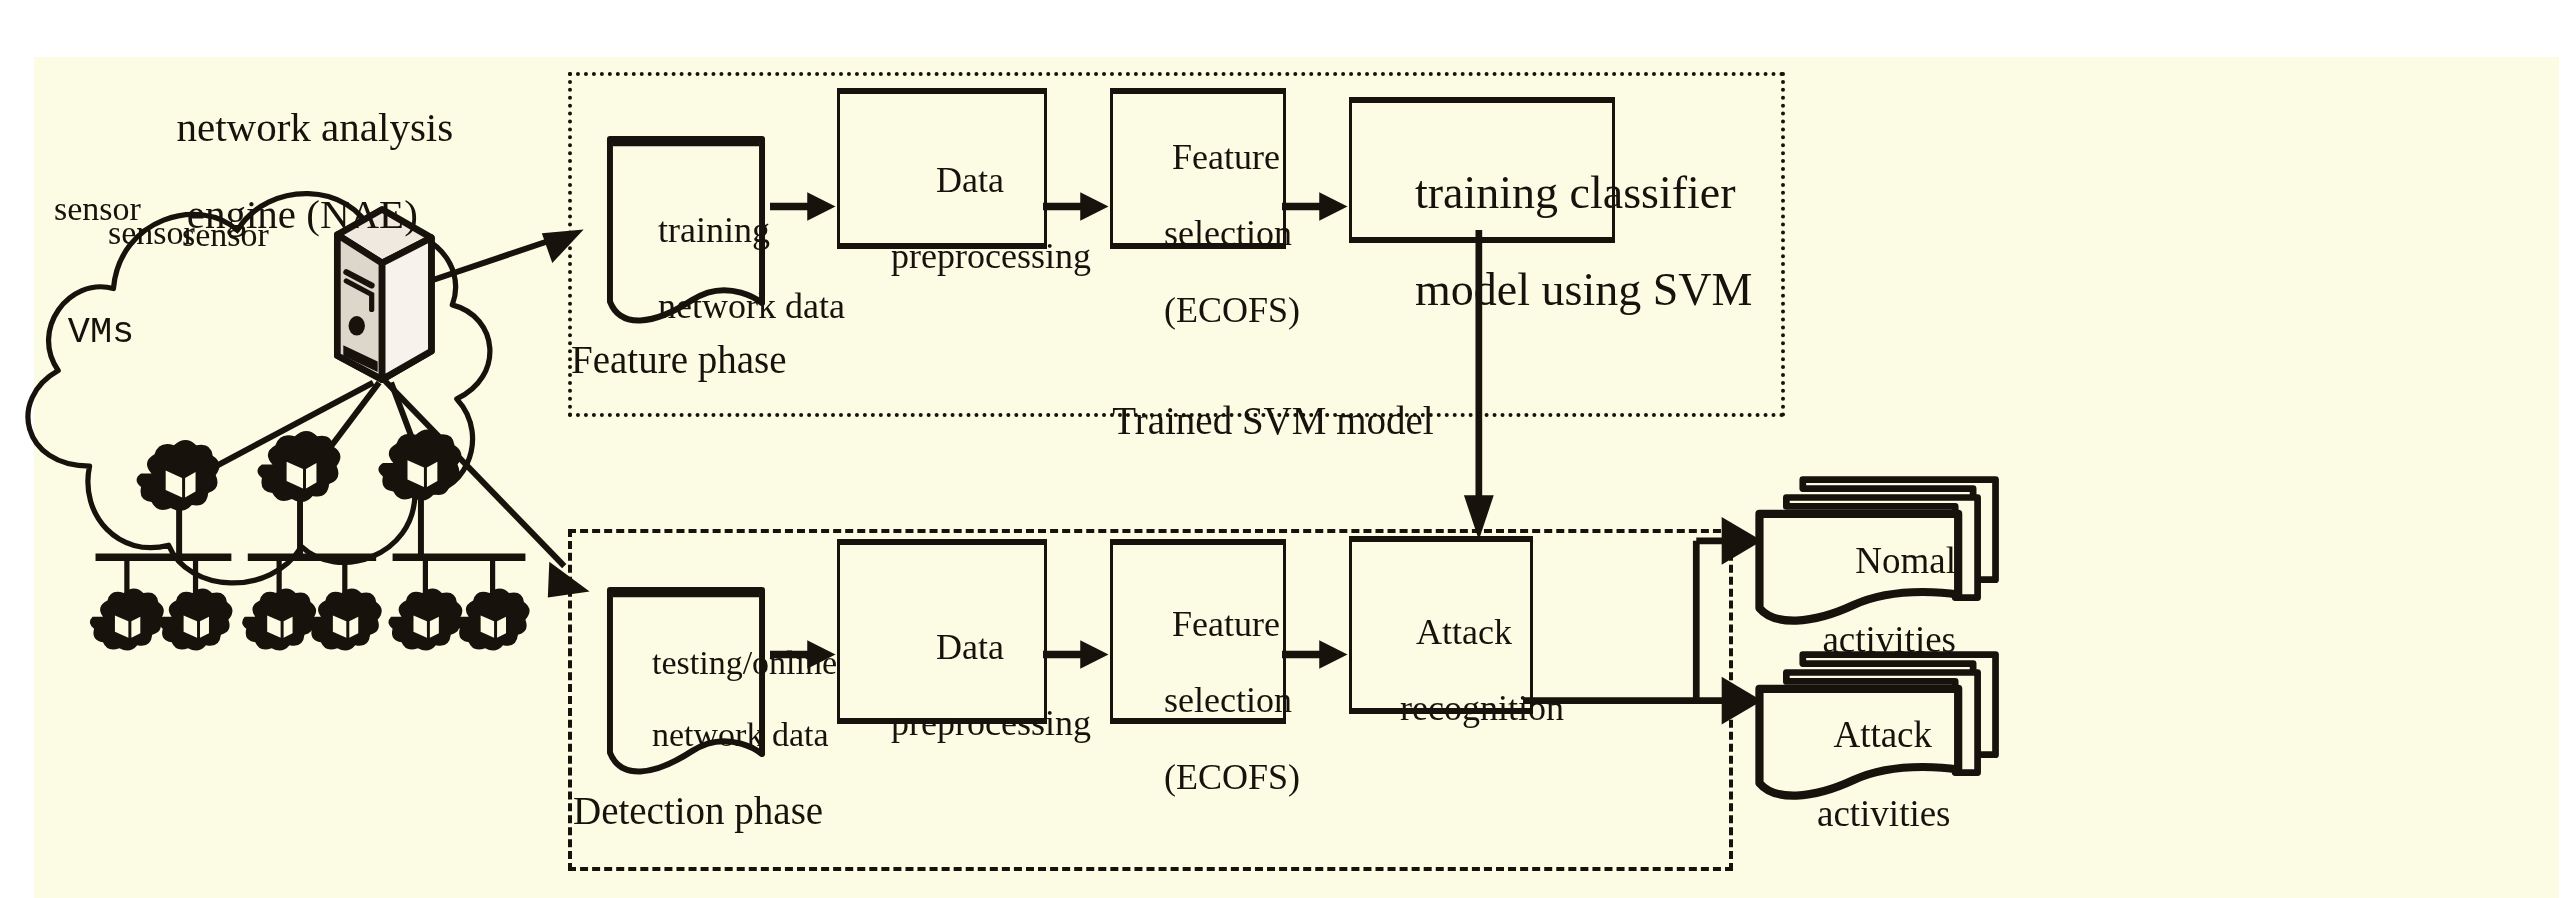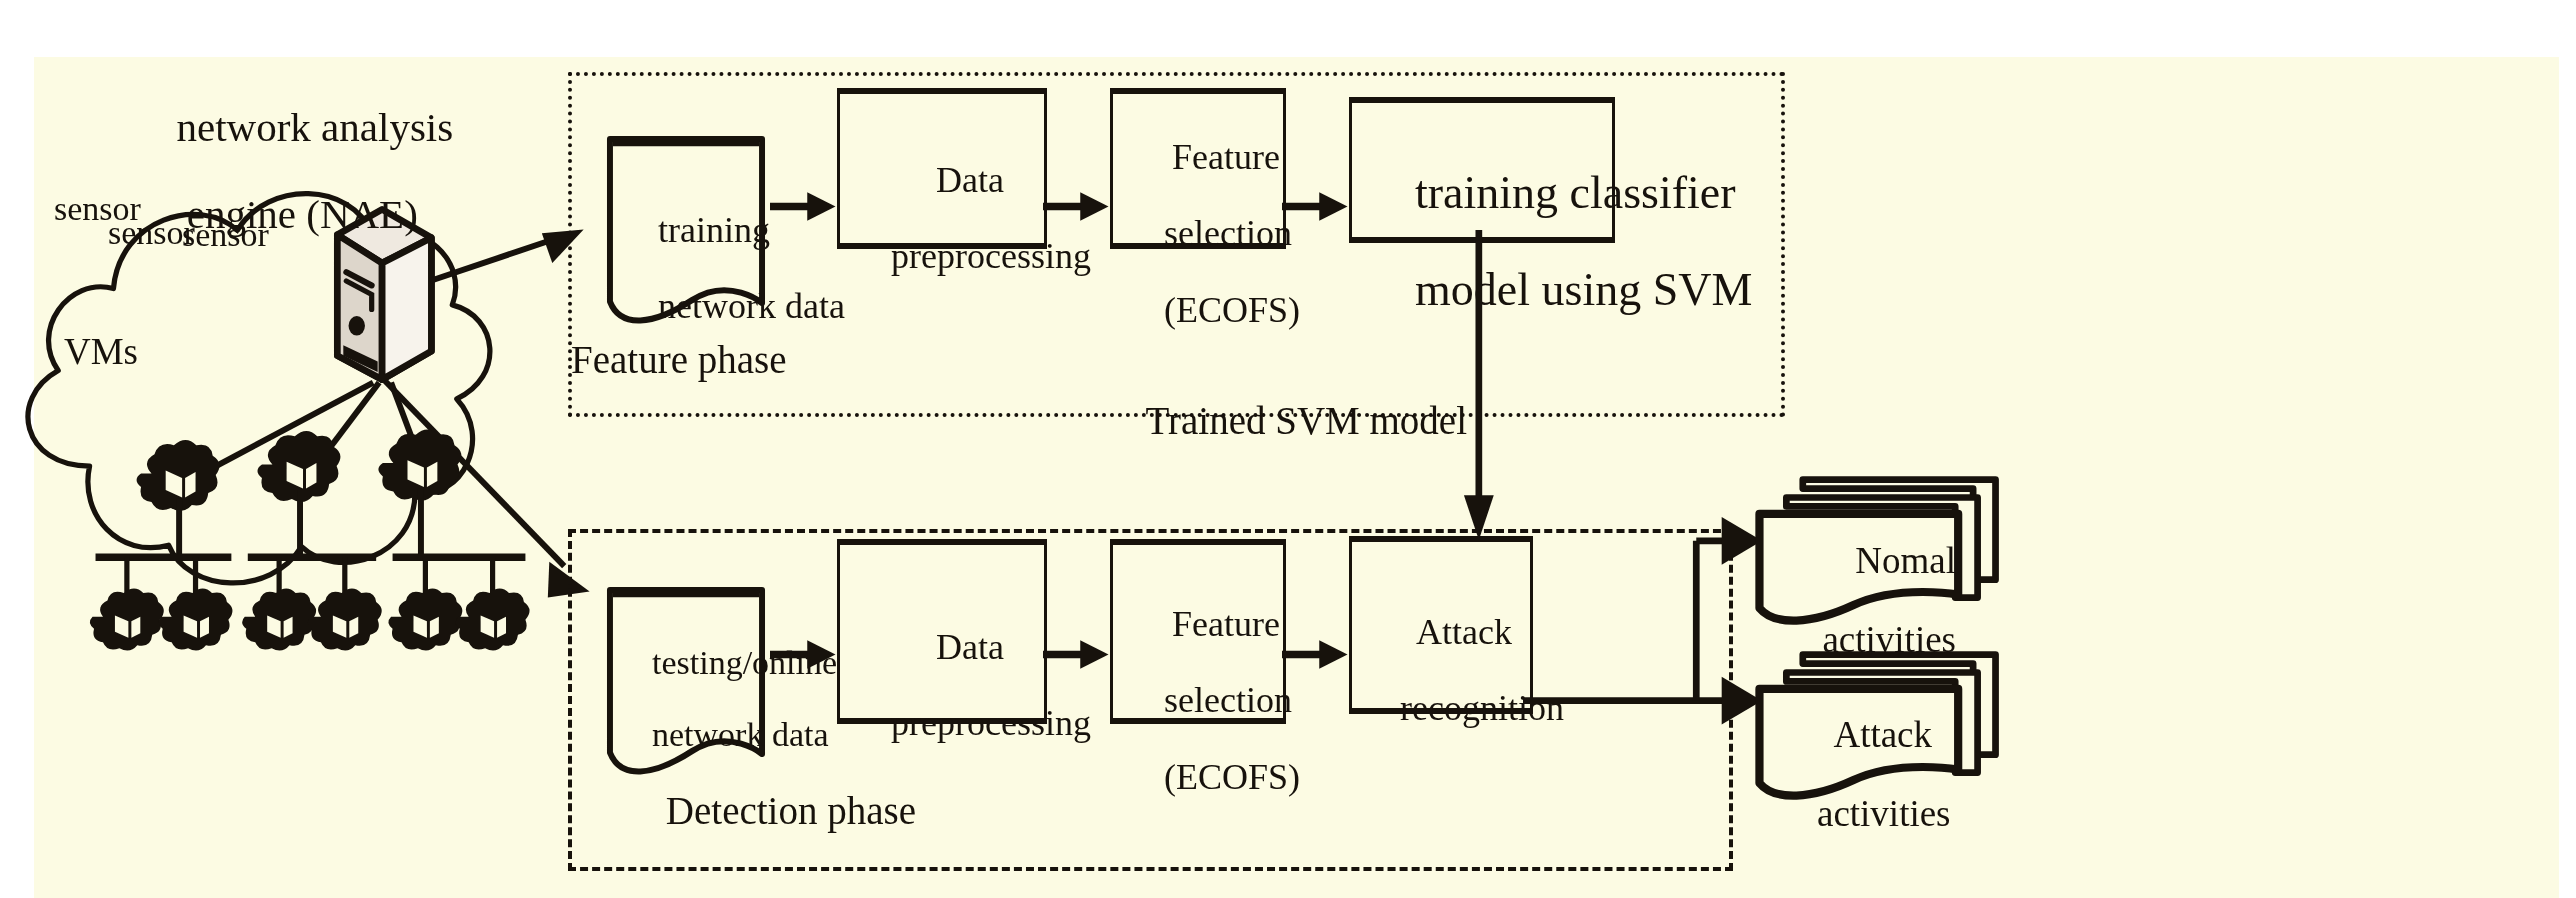--- a/index.html
+++ b/index.html
@@ -121,21 +121,21 @@
       </g>
     </svg>
 
     <div class="lbl" style="left:81px;top:6px;width:313px;font-size:41px;">
       <span>network analysis</span><br>
       <span>engine (NAE)</span>
     </div>
     <div class="lbl" style="left:-15px;top:134px;width:157px;font-size:34px;">sensor</div>
     <div class="lbl" style="left:39px;top:158px;width:157px;font-size:34px;">sensor</div>
     <div class="lbl" style="left:113px;top:160px;width:157px;font-size:34px;">sensor</div>
-    <div class="lbl" style="left:7.5px;top:275px;width:119px;font-size:37px;">VMs</div>
+    <div class="lbl" style="left:7.5px;top:256px;width:119px;font-size:37px;font-family:Liberation Mono, monospace;">VMs</div>
 
     <div class="abs" style="left:534px;top:15px;width:1209px;height:337px;border:4.5px dotted #17120c;"></div>
     <div class="lbl" style="left:537px;top:282px;width:298px;font-size:39px;text-align:left;">Feature phase</div>
 
     <svg class="abs" style="left:570px;top:76px;" width="164" height="209" viewBox="0 0 220 280">
       <path d="M8 8 L212 8 L212 228 C 212 228, 168 192, 118 224 C 66 258, 22 262, 8 226 Z" fill="#FCFBE3" stroke="#17120c" stroke-width="8" stroke-linejoin="round"></path>
       <line x1="12" y1="13" x2="208" y2="13" stroke="#17120c" stroke-width="9"></line>
     </svg>
     <div class="lbl" style="left:570px;top:116px;width:164px;font-size:36px;">
       <span>training</span><br>
@@ -173,24 +173,24 @@
     <div class="abs" style="left:1315px;top:40px;width:260px;height:134px;background:#FCFBE3;border:3.7px solid #17120c;border-top-width:6.7px;border-bottom-width:6.7px;"></div>
     <div class="lbl" style="left:1312px;top:63px;width:266px;font-size:46px;">
       <span>training classifier</span><br>
       <span>model using SVM</span>
     </div>
 
     <svg class="abs" style="left:1418px;top:173px;" width="82" height="313" viewBox="0 0 110 420">
       <line x1="36" y1="0" x2="36" y2="368" stroke="#17120c" stroke-width="9"></line>
       <polygon points="16,356 36,416 56,356" fill="#17120c"></polygon>
     </svg>
-    <div class="lbl" style="left:1045px;top:343px;width:388px;font-size:39px;text-align:right;">Trained SVM model</div>
+    <div class="lbl" style="left:1045px;top:343px;width:388px;font-size:39px;">Trained SVM model</div>
 
     <div class="abs" style="left:534px;top:472px;width:1157px;height:334px;border:4.5px dashed #17120c;"></div>
-    <div class="lbl" style="left:539px;top:733px;width:343px;font-size:39px;text-align:right;">Detection phase</div>
+    <div class="lbl" style="left:539px;top:733px;width:343px;font-size:39px;text-align:left;">Detection phase</div>
 
     <svg class="abs" style="left:570px;top:527px;" width="164" height="209" viewBox="0 0 220 280">
       <path d="M8 8 L212 8 L212 228 C 212 228, 168 192, 118 224 C 66 258, 22 262, 8 226 Z" fill="#FCFBE3" stroke="#17120c" stroke-width="8" stroke-linejoin="round"></path>
       <line x1="12" y1="13" x2="208" y2="13" stroke="#17120c" stroke-width="9"></line>
     </svg>
     <div class="lbl" style="left:567px;top:552px;width:170px;font-size:34px;">
       <span>testing/online</span><br>
       <span>network data</span>
     </div>
 

